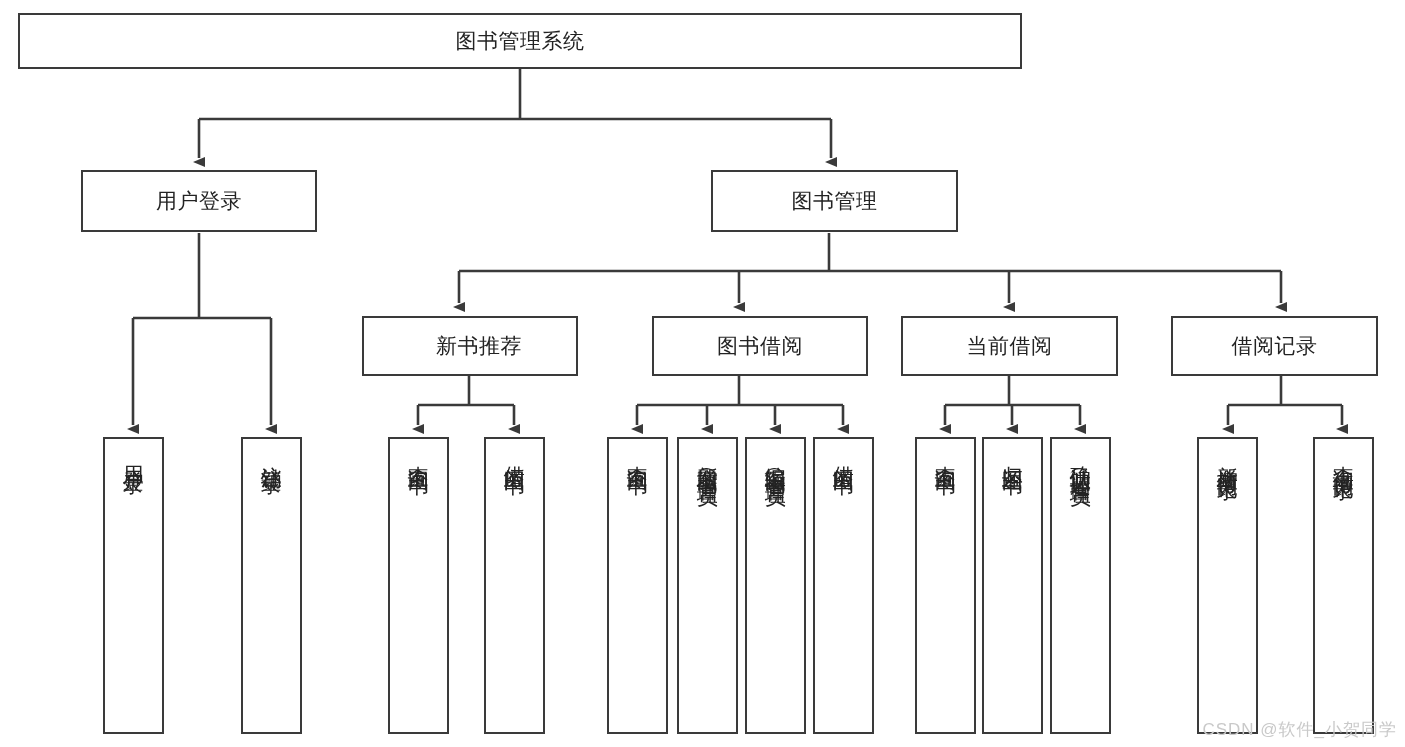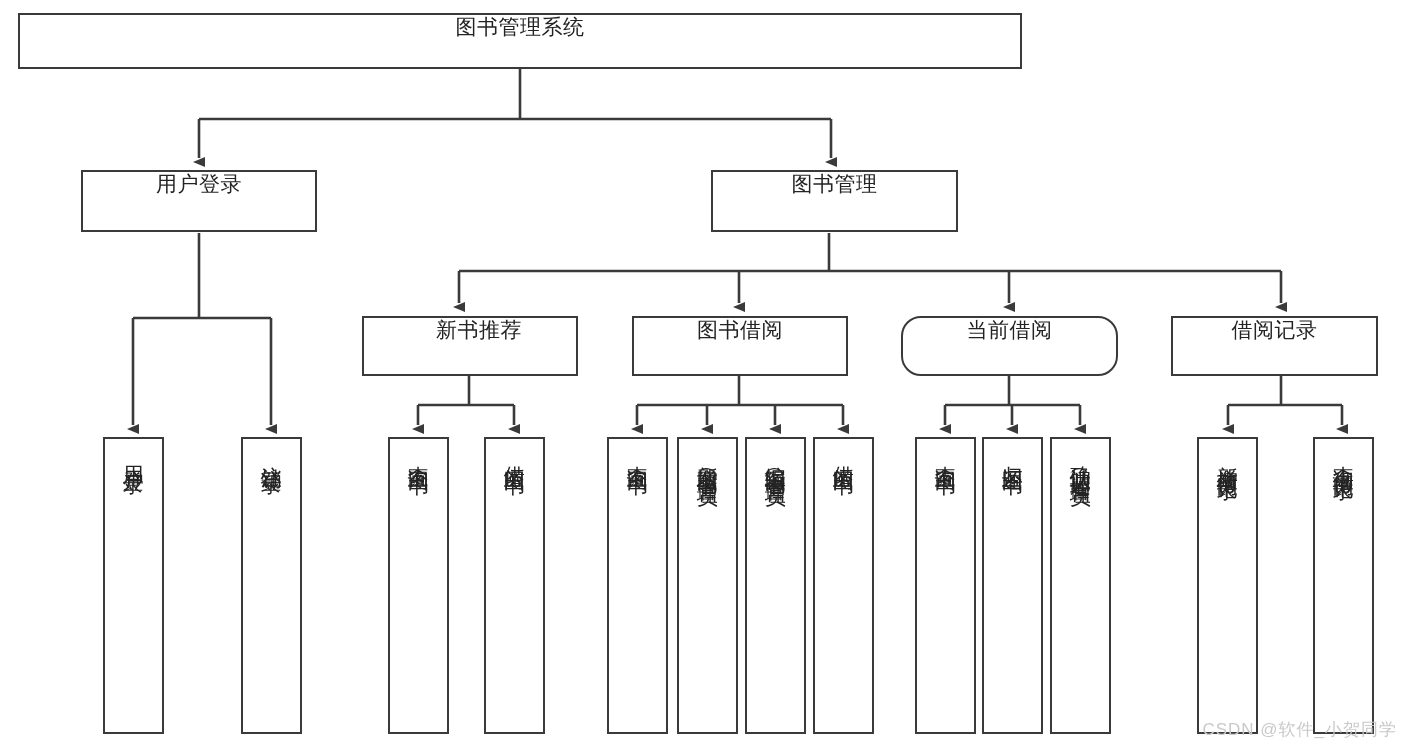--- a/index.html
+++ b/index.html
@@ -24,21 +24,21 @@
     width: 1405px;
     height: 747px;
     pointer-events: none;
   }
   .node {
     position: absolute;
     box-sizing: border-box;
     background: #ffffff;
     border: 2px solid #3a3a3a;
     display: flex;
-    align-items: flex-start;
+    align-items: center;
     justify-content: center;
     color: #222222;
   }
   .node .lbl {
     font-size: 21px;
     line-height: 1.15;
     letter-spacing: 0.5px;
     white-space: nowrap;
     color: #232323;
   }
@@ -131,24 +131,24 @@
   <div class="node" style="left:81px; top:170px; width:236px; height:62px;">
     <span class="lbl">用户登录</span>
   </div>
   <div class="node" style="left:711px; top:170px; width:247px; height:62px;">
     <span class="lbl">图书管理</span>
   </div>
 
   <div class="node" style="left:362px; top:316px; width:216px; height:60px;padding-left:18px;">
     <span class="lbl">新书推荐</span>
   </div>
-  <div class="node" style="left:632px; top:316px; width:216px; height:60px;">
+  <div class="node" style="left:652px; top:316px; width:216px; height:60px;">
     <span class="lbl">图书借阅</span>
   </div>
-  <div class="node" style="left:901px; top:316px; width:217px; height:60px;border-radius:20px;">
+  <div class="node" style="left:901px; top:316px; width:217px; height:60px;">
     <span class="lbl">当前借阅</span>
   </div>
   <div class="node" style="left:1171px; top:316px; width:207px; height:60px;">
     <span class="lbl">借阅记录</span>
   </div>
 
   <div class="node leaf" style="left:103px; top:437px; width:61px; height:297px;">
     <span class="lbl">用户登录</span>
   </div>
   <div class="node leaf" style="left:241px; top:437px; width:61px; height:297px;">

